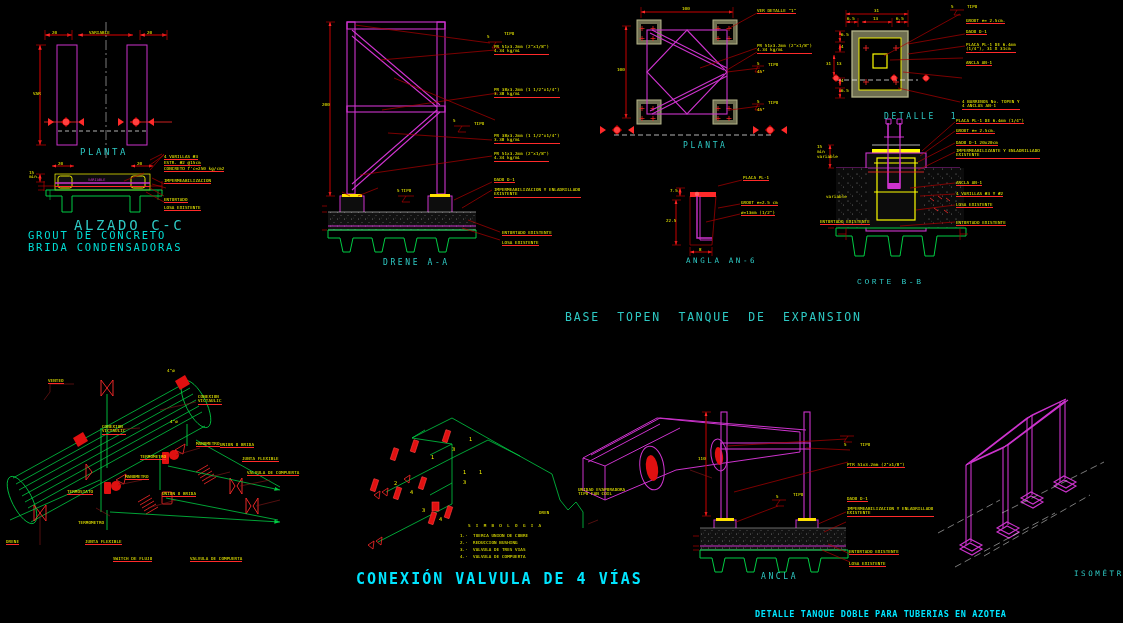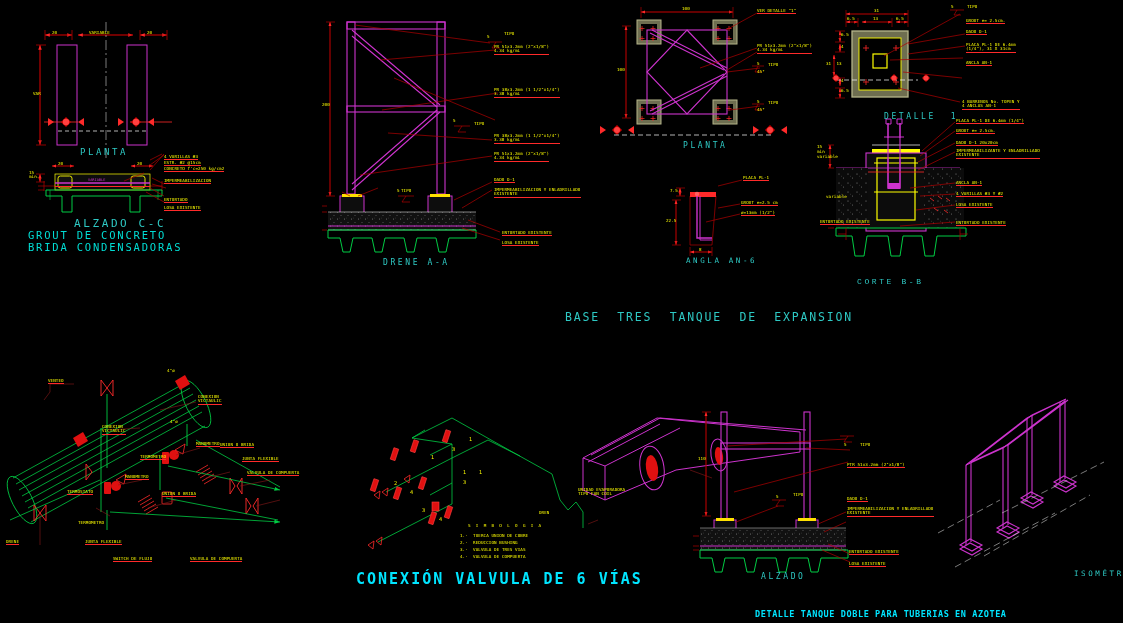--- a/index.html
+++ b/index.html
@@ -508,21 +508,21 @@
 
 <div class="lbl yel t5" style="left:52px;top:31px;">20</div>
 <div class="lbl yel t5" style="left:89px;top:31px;">VARIABLE</div>
 <div class="lbl yel t5" style="left:147px;top:31px;">20</div>
 <div class="lbl yel t5" style="left:33px;top:92px;">VAR</div>
 <div class="lbl yel t5" style="left:58px;top:162px;">20</div>
 <div class="lbl yel t5" style="left:137px;top:162px;">20</div>
 <div class="lbl yel t5" style="left:29px;top:171px;">15
 min.</div>
 <div class="lbl cyn title" style="left:64px;top:148px;font-size:9px;">PLANTA</div>
-<div class="lbl cyn title" style="left:58px;top:218px;font-size:11px;">ALZADO C-C</div>
+<div class="lbl cyn title" style="left:58px;top:218px;font-size:14px;">ALZADO C-C</div>
 <div class="lbl cyn" style="left:28px;top:230px;font-size:10.5px;letter-spacing:1.8px;">GROUT DE CONCRETO</div>
 <div class="lbl cyn" style="left:28px;top:242px;font-size:10.5px;letter-spacing:1.8px;">BRIDA CONDENSADORAS</div>
 <div class="lbl yel t5 u" style="left:164px;top:155px;">4 VARILLAS #3</div>
 <div class="lbl yel t5 u" style="left:164px;top:161px;">ESTR. #2 @15cm</div>
 <div class="lbl yel t5 u" style="left:164px;top:167px;">CONCRETO f'c=250 kg/cm2</div>
 <div class="lbl yel t5 u" style="left:164px;top:179px;">IMPERMEABILIZACION</div>
 <div class="lbl yel t5 u" style="left:164px;top:198px;">ENTORTADO</div>
 <div class="lbl yel t5 u" style="left:164px;top:206px;">LOSA EXISTENTE</div>
 <div class="lbl" style="left:88px;top:179px;font-size:3.6px;color:#cc33cc;">VARIABLE</div>
 
@@ -598,21 +598,21 @@
 <div class="lbl yel t5 u" style="left:956px;top:141px;">DADO D-1 20x20cm</div>
 <div class="lbl yel t5 u" style="left:956px;top:149px;white-space:pre-line;">IMPERMEABILIZANTE Y ENLADRILLADO
 EXISTENTE</div>
 <div class="lbl yel t5 u" style="left:956px;top:181px;">ANCLA AN-1</div>
 <div class="lbl yel t5 u" style="left:956px;top:192px;">4 VARILLAS #3 Y #2</div>
 <div class="lbl yel t5 u" style="left:956px;top:203px;">LOSA EXISTENTE</div>
 <div class="lbl yel t5 u" style="left:956px;top:221px;">ENTORTADO EXISTENTE</div>
 <div class="lbl yel t5 u" style="left:820px;top:220px;">ENTORTADO EXISTENTE</div>
 <div class="lbl cyn title" style="left:841px;top:278px;font-size:8px;font-family:Liberation Mono, monospace;">CORTE B-B</div>
 
-<div class="lbl" style="left:565px;top:311px;font-size:11.5px;letter-spacing:1.8px;color:#2ec9c4;">BASE  TRES  TANQUE  DE  EXPANSION</div>
+<div class="lbl" style="left:565px;top:311px;font-size:11.5px;letter-spacing:1.8px;color:#2ec9c4;">BASE  TOPEN  TANQUE  DE  EXPANSION</div>
 
 <div class="lbl yel t5 u" style="left:48px;top:379px;">VENTEO</div>
 <div class="lbl yel t5 u" style="left:102px;top:425px;white-space:pre-line;">CONEXION
 VICTAULIC</div>
 <div class="lbl yel t5 u" style="left:198px;top:395px;white-space:pre-line;">CONEXION
 VICTAULIC</div>
 <div class="lbl yel t5 u" style="left:125px;top:475px;">MANOMETRO</div>
 <div class="lbl yel t5 u" style="left:196px;top:442px;">MANOMETRO</div>
 <div class="lbl yel t5 u" style="left:162px;top:492px;">UNION O BRIDA</div>
 <div class="lbl yel t5 u" style="left:220px;top:443px;">UNION O BRIDA</div>
@@ -639,32 +639,32 @@
 <div class="lbl yel t6" style="left:422px;top:508px;">3</div>
 <div class="lbl yel t6" style="left:439px;top:517px;">4</div>
 <div class="lbl yel t5" style="left:468px;top:524px;letter-spacing:1.4px;">S I M B O L O G I A</div>
 <div class="lbl yel t5" style="left:460px;top:534px;">1.-  TUERCA UNION DE COBRE</div>
 <div class="lbl yel t5" style="left:460px;top:541px;">2.-  REDUCCION BUSHING</div>
 <div class="lbl yel t5" style="left:460px;top:548px;">3.-  VALVULA DE TRES VIAS</div>
 <div class="lbl yel t5" style="left:460px;top:555px;">4.-  VALVULA DE COMPUERTA</div>
 <div class="lbl yel t5" style="left:578px;top:488px;white-space:pre-line;">UNIDAD EVAPORADORA
 TIPO FAN COIL</div>
 <div class="lbl yel t5" style="left:539px;top:511px;">DREN</div>
-<div class="lbl bigtitle" style="left:356px;top:572px;">CONEXIÓN VALVULA DE 6 VÍAS</div>
+<div class="lbl bigtitle" style="left:356px;top:572px;">CONEXIÓN VALVULA DE 4 VÍAS</div>
 
 <div class="lbl yel t5" style="left:698px;top:457px;">110</div>
 <div class="lbl yel t5" style="left:860px;top:443px;">TIPO</div>
 <div class="lbl yel t5" style="left:844px;top:443px;">5</div>
 <div class="lbl yel t5 u" style="left:847px;top:463px;">PTR 51x3.2mm (2"x1/8")</div>
 <div class="lbl yel t5" style="left:793px;top:493px;">TIPO</div>
 <div class="lbl yel t5" style="left:776px;top:495px;">5</div>
 <div class="lbl yel t5 u" style="left:847px;top:497px;">DADO D-1</div>
 <div class="lbl yel t5 u" style="left:847px;top:507px;white-space:pre-line;">IMPERMEABILIZACION Y ENLADRILLADO
 EXISTENTE</div>
 <div class="lbl yel t5 u" style="left:849px;top:550px;">ENTORTADO EXISTENTE</div>
 <div class="lbl yel t5 u" style="left:849px;top:562px;">LOSA EXISTENTE</div>
-<div class="lbl cyn title" style="left:745px;top:573px;font-size:8px;">ALZADO</div>
+<div class="lbl cyn title" style="left:745px;top:573px;font-size:8px;">ANCLA</div>
 
 <div class="lbl cyn title" style="left:1058px;top:570px;font-size:7.5px;">ISOMÉTRICO</div>
 
 <div class="lbl bartitle" style="left:755px;top:610px;">DETALLE TANQUE DOBLE PARA TUBERIAS EN AZOTEA</div>
 
 </div>
 
 </body></html>

